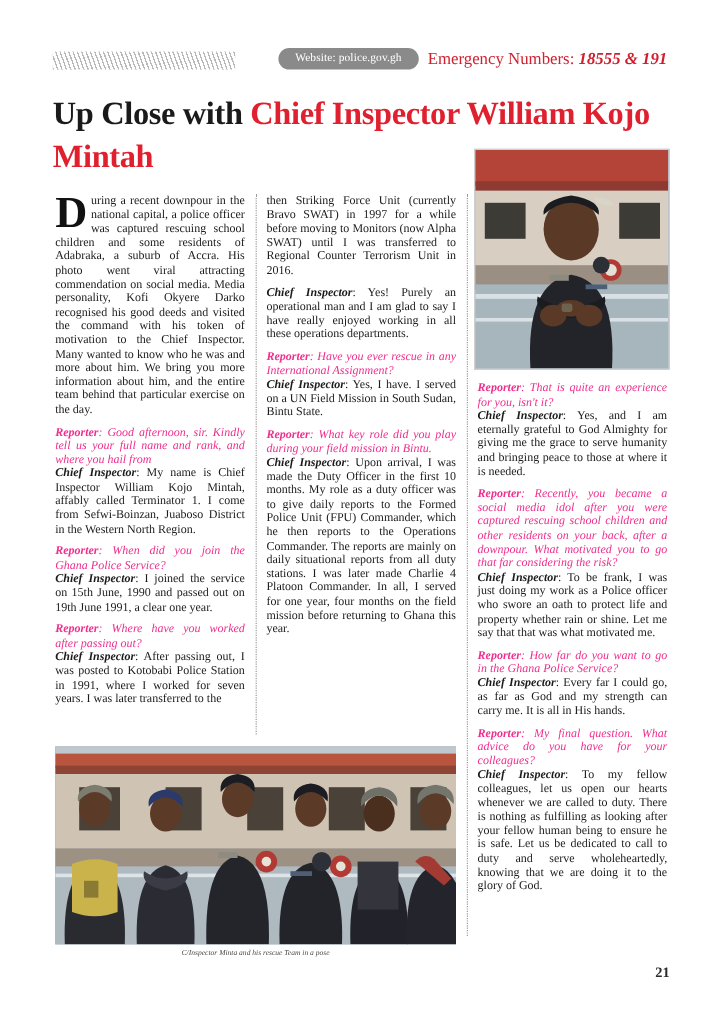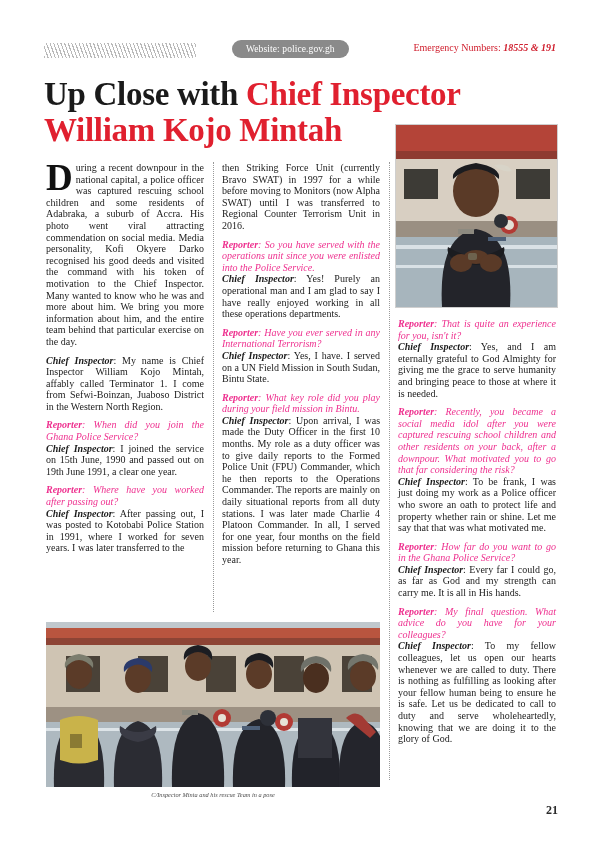--- a/index.html
+++ b/index.html
@@ -47,37 +47,37 @@
     border-radius: 10px;
     color: #ffffff;
     font-size: 9.5px;
     letter-spacing: .1px;
     white-space: nowrap;
   }
   .emergency {
     position: absolute;
     right: 0px;
     top: 2px;
-    font-size: 10px;
+    font-size: 14px;
     color: #d0202f;
     white-space: nowrap;
     text-align: center;
   }
   .emergency b {
     font-weight: bold;
     font-style: italic;
   }
 
   
   .headline {
     position: absolute;
     left: 44px;
     top: 76px;
     width: 500px;
-    font-size: 33px;
+    font-size: 27px;
     line-height: 36px;
     font-weight: bold;
     letter-spacing: -0.3px;
     color: #1a1a1a;
   }
   .headline .hl-red { color: #e0202f; }
 
   
   .portrait {
     position: absolute;
@@ -216,36 +216,36 @@
       <rect x="92" y="112" width="18" height="4" fill="#4d5f77"></rect>
     </svg>
   </div>
 
   <div class="divider div1"></div>
   <div class="divider div2"></div>
 
   <div class="col col1">
     <p class="dropcap">During a recent downpour in the national capital, a police officer was captured rescuing school children and some residents of Adabraka, a suburb of Accra. His photo went viral attracting commendation on social media. Media personality, Kofi Okyere Darko recognised his good deeds and visited the command with his token of motivation to the  Chief Inspector. Many wanted to know who he was and more about him. We bring you more information about him, and the entire team behind that particular exercise on the day.</p>
 
+    <p class="q"><span class="lbl">Reporter</span>: <span>Good afternoon, sir. Kindly tell us your full name and rank, and where you hail from</span></p>
     <p class="a"><span class="lbl">Chief Inspector</span>: <span>My name is Chief Inspector William Kojo Mintah, affably called Terminator 1.  I come from Sefwi-Boinzan, Juaboso District in the Western North Region.</span></p>
 
     <p class="q"><span class="lbl">Reporter</span>: <span>When did you join the Ghana Police Service?</span></p>
     <p class="a"><span class="lbl">Chief Inspector</span>: <span>I joined the service on 15th June, 1990 and passed out on 19th June 1991, a clear one year.</span></p>
 
     <p class="q"><span class="lbl">Reporter</span>: <span>Where have you worked after passing out?</span></p>
     <p class="a tight"><span class="lbl">Chief Inspector</span>: <span>After passing out, I was posted to Kotobabi Police Station in 1991, where I worked for seven years. I was later transferred to the</span></p>
   </div>
 
   <div class="col col2">
     <p>then Striking Force Unit (currently Bravo SWAT) in 1997 for a while before moving to Monitors (now Alpha SWAT) until I was transferred to Regional Counter Terrorism Unit in 2016.</p>
 
-    <p class="q"><span class="lbl">Reporter</span>: <span>So you have served with the operations unit since you were enlisted into the Police Service.</span></p>
     <p class="a"><span class="lbl">Chief Inspector</span>: <span>Yes! Purely an operational man and I am glad to say I have really enjoyed working in all these operations departments.</span></p>
 
-    <p class="q"><span class="lbl">Reporter</span>: <span>Have you ever served in any International Terrorism?</span></p>
+    <p class="q"><span class="lbl">Reporter</span>: <span>Have you ever rescue in any International Assignment?</span></p>
     <p class="a"><span class="lbl">Chief Inspector</span>: <span>Yes, I have. I served on a UN Field Mission in South Sudan, Bintu State.</span></p>
 
     <p class="q"><span class="lbl">Reporter</span>: <span>What key role did you play during your field mission in Bintu.</span></p>
     <p class="a tight"><span class="lbl">Chief Inspector</span>: <span>Upon arrival, I was made the Duty Officer in the first 10 months. My role as a duty officer was to give daily reports to the Formed Police Unit (FPU) Commander, which he then reports to the Operations Commander.  The reports are mainly on daily situational reports from all duty stations. I was later made Charlie 4 Platoon Commander. In all, I served for one year, four months on the field mission before returning to Ghana this year.</span></p>
   </div>
 
   <div class="col col3">
     <p class="q"><span class="lbl">Reporter</span>: <span>That is quite an experience for you, isn't it?</span></p>
     <p class="a"><span class="lbl">Chief Inspector</span>: <span>Yes, and I am eternally grateful to God Almighty for giving me the grace to serve humanity and bringing peace to those at where it is needed.</span></p>
 

